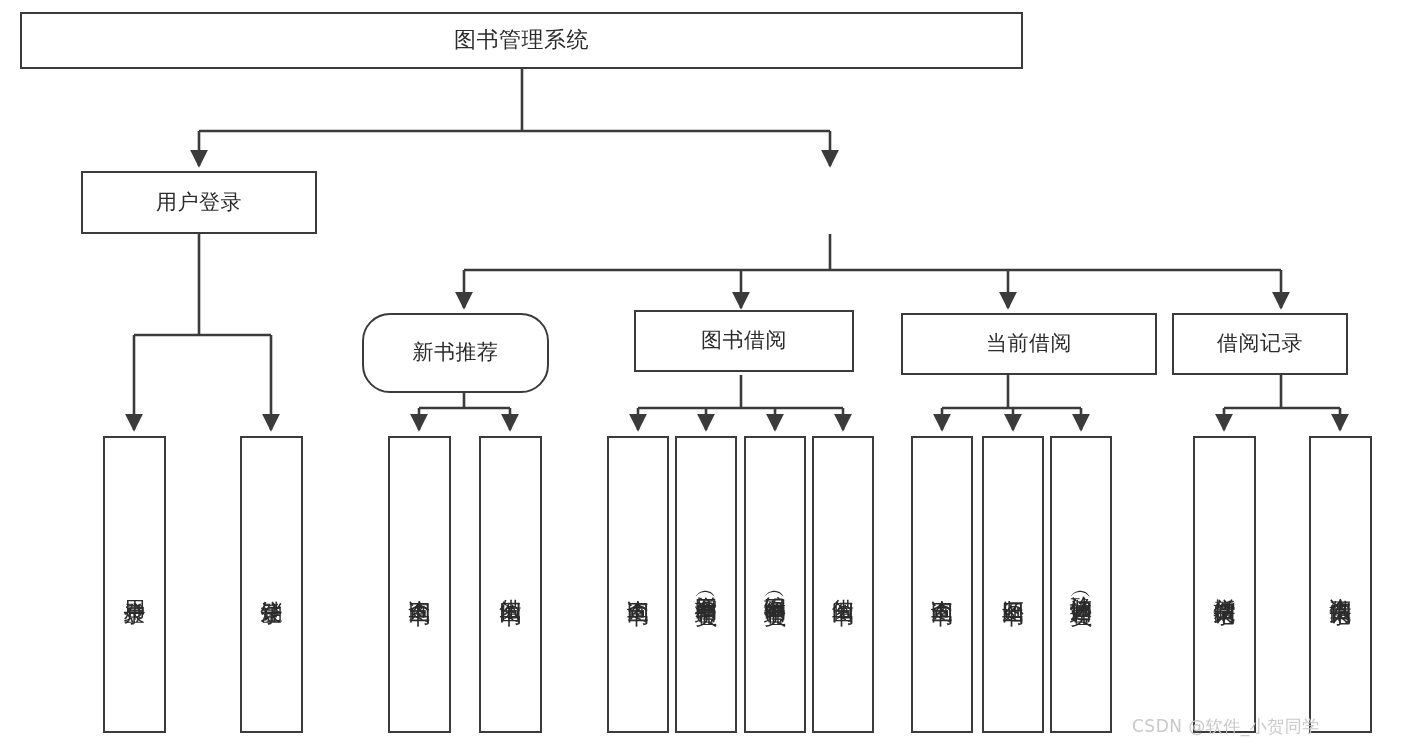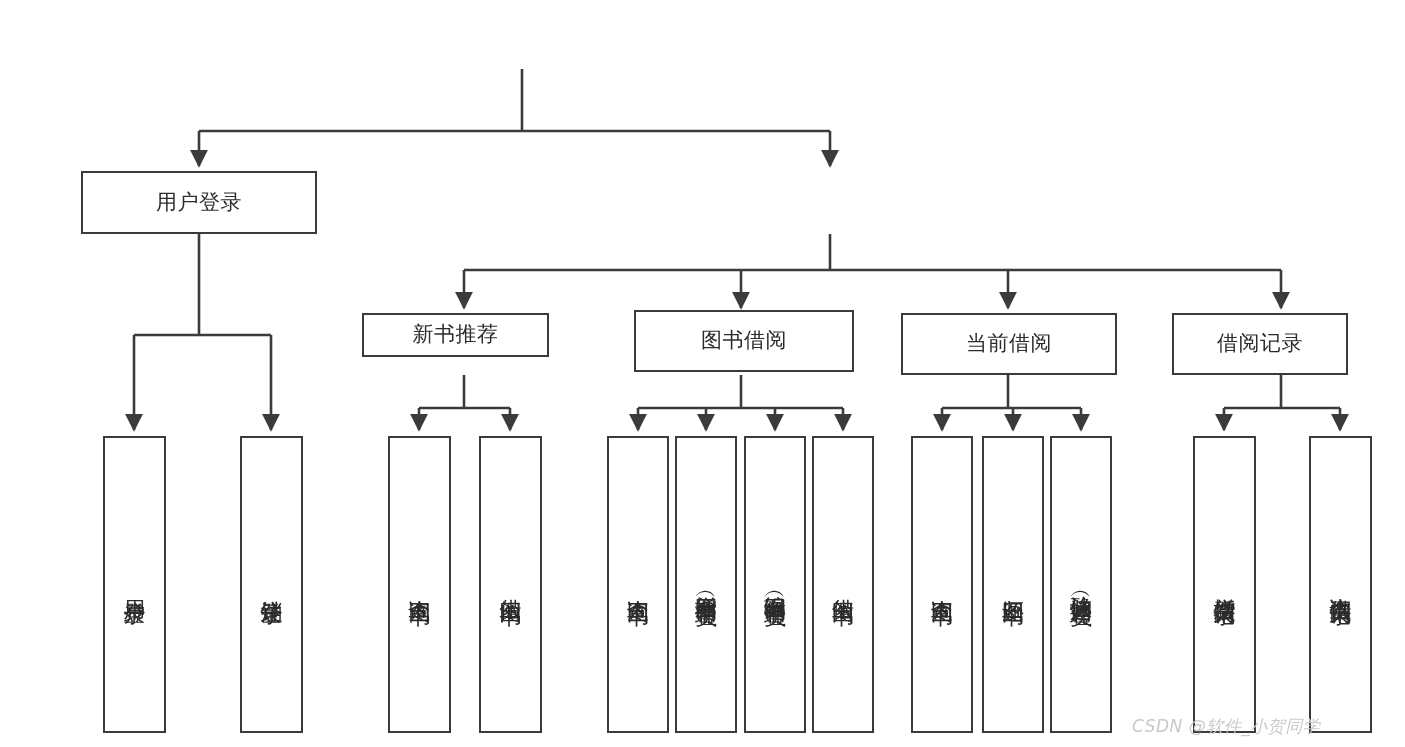--- a/index.html
+++ b/index.html
@@ -122,32 +122,35 @@
       <path d="M 1013 408 L 1013 430" marker-end="url(#arrow)"></path>
       <path d="M 1081 408 L 1081 430" marker-end="url(#arrow)"></path>
 
       <path d="M 1281 375 L 1281 408"></path>
       <path d="M 1224 408 L 1340 408"></path>
       <path d="M 1224 408 L 1224 430" marker-end="url(#arrow)"></path>
       <path d="M 1340 408 L 1340 430" marker-end="url(#arrow)"></path>
     </g>
   </svg>
 
+  <div class="node horiz root" style="left:20px; top:12px; width:1003px; height:57px;">
+    <span class="label">图书管理系统</span>
+  </div>
 
   <div class="node horiz" style="left:81px; top:171px; width:236px; height:63px;">
     <span class="label">用户登录</span>
   </div>
 
-  <div class="node horiz" style="left:362px; top:313px; width:187px; height:44px;">
+  <div class="node horiz" style="left:362px; top:313px; width:187px; height:80px;border-radius:28px;">
     <span class="label">新书推荐</span>
   </div>
   <div class="node horiz" style="left:634px; top:310px; width:220px; height:62px;">
     <span class="label">图书借阅</span>
   </div>
-  <div class="node horiz" style="left:901px; top:313px; width:216px; height:62px;">
+  <div class="node horiz" style="left:901px; top:313px; width:256px; height:62px;">
     <span class="label">当前借阅</span>
   </div>
   <div class="node horiz" style="left:1172px; top:313px; width:176px; height:62px;">
     <span class="label">借阅记录</span>
   </div>
 
   <div class="node vert" style="left:103px; top:436px; width:63px; height:297px;">
     <span class="label">用户登录</span>
   </div>
   <div class="node vert" style="left:240px; top:436px; width:63px; height:297px;">
@@ -184,15 +187,15 @@
     <span class="label">确认归还（管理员）</span>
   </div>
 
   <div class="node vert" style="left:1193px; top:436px; width:63px; height:297px;">
     <span class="label">新增借阅记录</span>
   </div>
   <div class="node vert" style="left:1309px; top:436px; width:63px; height:297px;">
     <span class="label">查询借阅记录</span>
   </div>
 
-  <div class="watermark" style="left:1132px; top:715px;font-style:italic;">CSDN @软件_小贺同学</div>
+  <div class="watermark" style="left:1132px; top:715px;">CSDN @软件_小贺同学</div>
 
 </div>
 
 </body></html>

